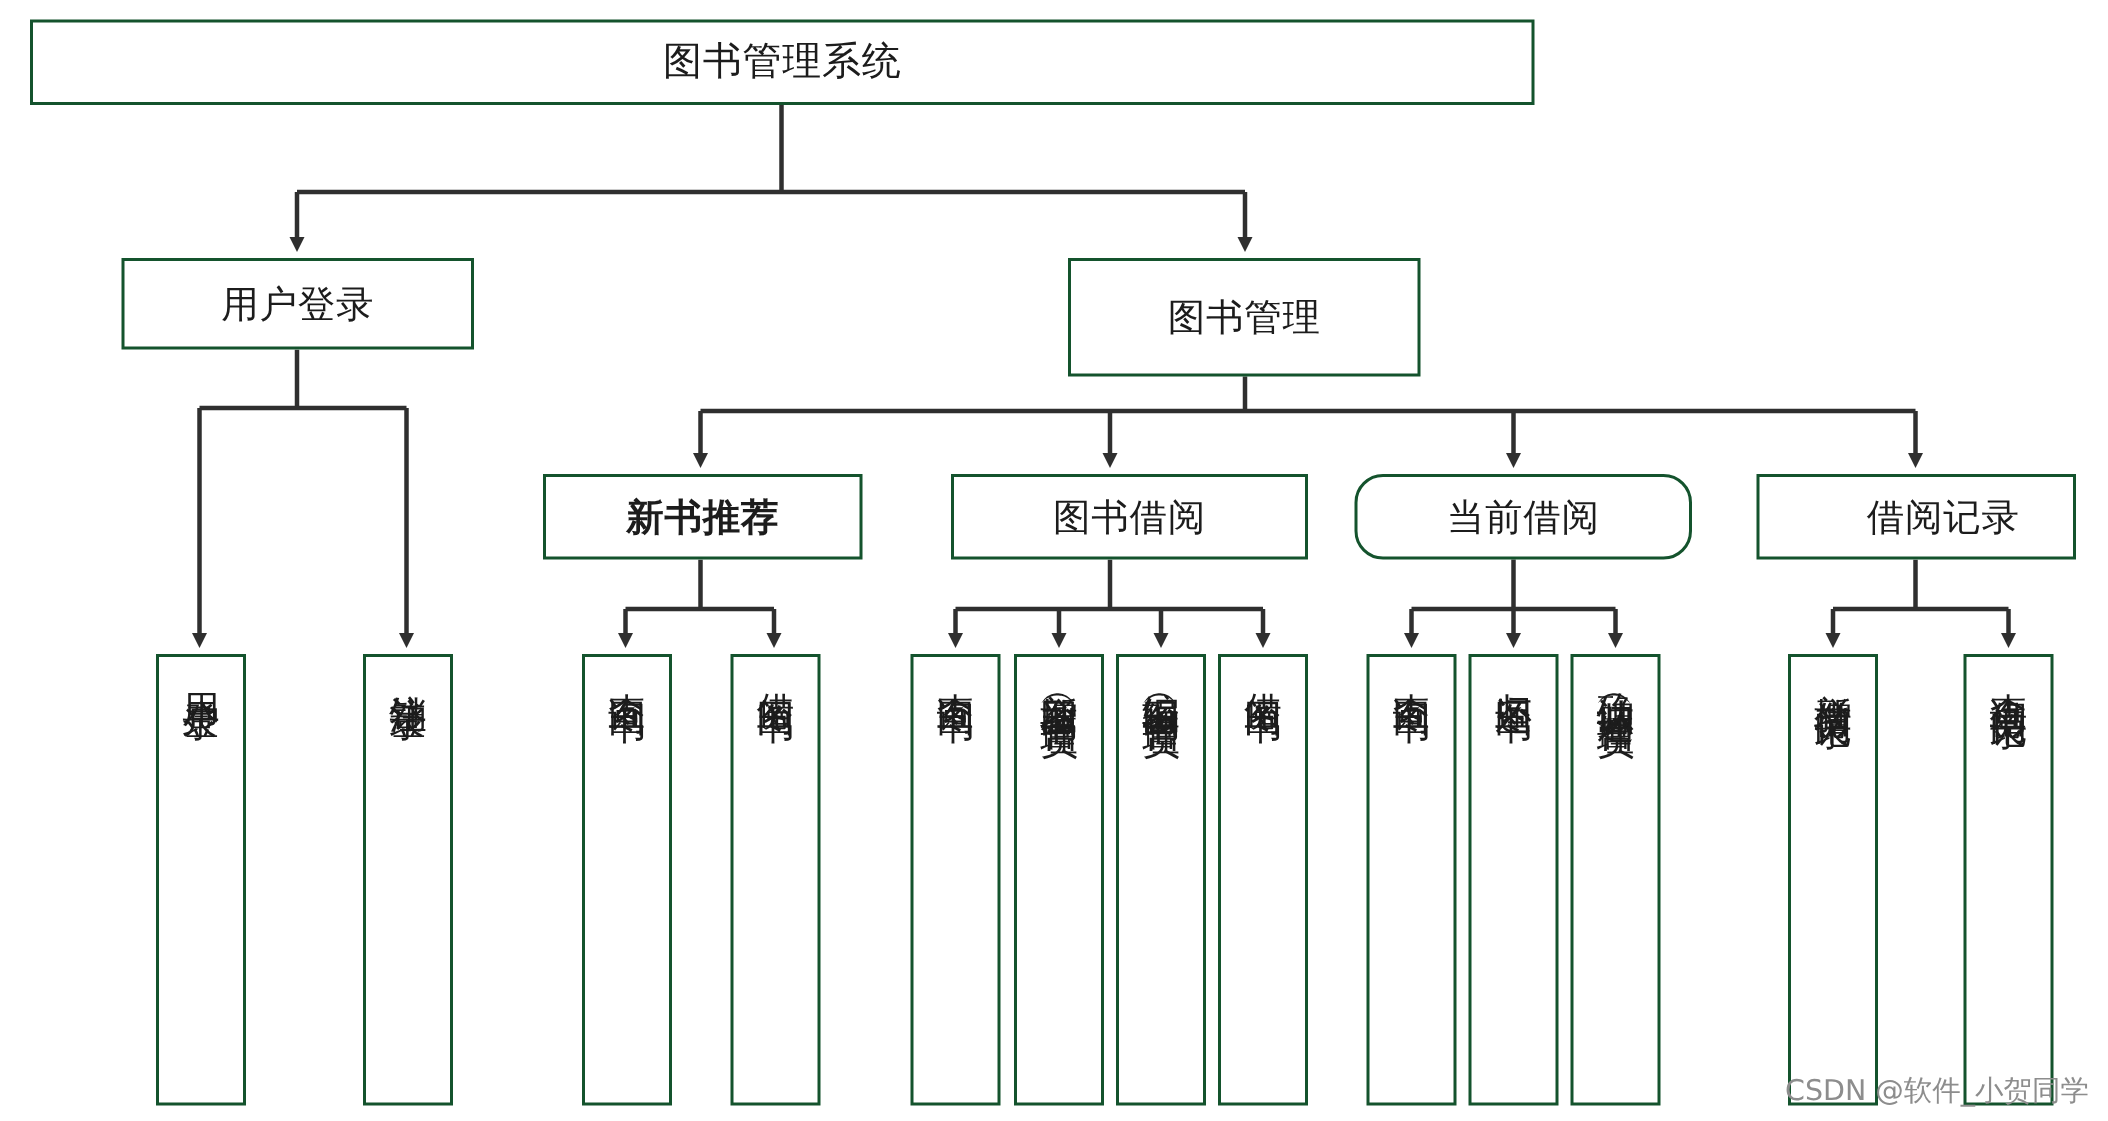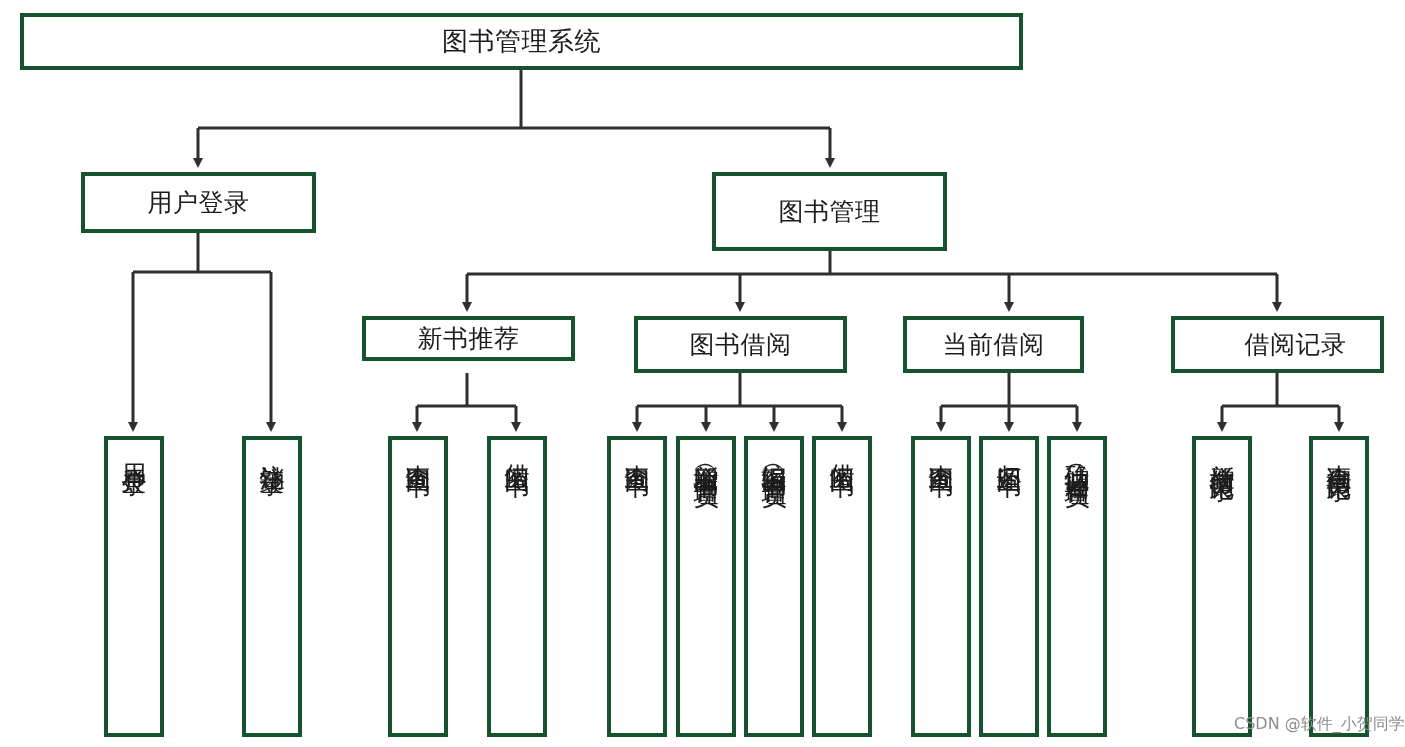--- a/index.html
+++ b/index.html
@@ -21,21 +21,21 @@
     left: 0;
     top: 0;
     width: 1405px;
     height: 747px;
     pointer-events: none;
   }
   .node {
     position: absolute;
     box-sizing: border-box;
     background: #ffffff;
-    border: 4px solid #14532d;
+    border: 2px solid #14532d;
     display: flex;
     align-items: center;
     justify-content: center;
     color: #1c1c1c;
   }
   .node .label {
     display: block;
     text-align: center;
     line-height: 1.12;
     white-space: nowrap;
@@ -52,23 +52,23 @@
     writing-mode: vertical-rl;
     text-orientation: upright;
     font-size: 25px;
     letter-spacing: 3px;
     line-height: 1;
     margin: 0 auto;
   }
   .node.root .label { font-size: 26px; }
   .watermark {
     position: absolute;
-    left: 1234px;
+    left: 1190px;
     top: 714px;
-    font-size: 16px;
+    font-size: 19px;
     color: #8d8d8d;
     white-space: nowrap;
     font-family: "DejaVu Sans", "Liberation Sans", sans-serif;
   }
 </style>
 </head>
 <body>
 
 <div id="canvas">
 
@@ -128,29 +128,29 @@
   </div>
 
   <div class="node horizontal" style="left:81px; top:172px; width:235px; height:61px;">
     <span class="label">用户登录</span>
   </div>
 
   <div class="node horizontal" style="left:712px; top:172px; width:235px; height:79px;">
     <span class="label">图书管理</span>
   </div>
 
-  <div class="node horizontal" style="left:362px; top:316px; width:213px; height:45px;">
+  <div class="node horizontal" style="left:362px; top:316px; width:213px; height:57px;font-weight:bold;">
     <span class="label">新书推荐</span>
   </div>
 
-  <div class="node horizontal" style="left:634px; top:316px; width:213px; height:57px;">
+  <div class="node horizontal" style="left:634px; top:316px; width:238px; height:57px;">
     <span class="label">图书借阅</span>
   </div>
 
-  <div class="node horizontal" style="left:903px; top:316px; width:181px; height:57px;">
+  <div class="node horizontal" style="left:903px; top:316px; width:225px; height:57px;border-radius:19px;">
     <span class="label">当前借阅</span>
   </div>
 
   <div class="node horizontal" style="left:1171px; top:316px; width:213px; height:57px;padding-left:36px;">
     <span class="label">借阅记录</span>
   </div>
 
   <div class="node vertical" style="left:104px; top:436px; width:60px; height:301px;">
     <span class="label">用户登录</span>
   </div>

